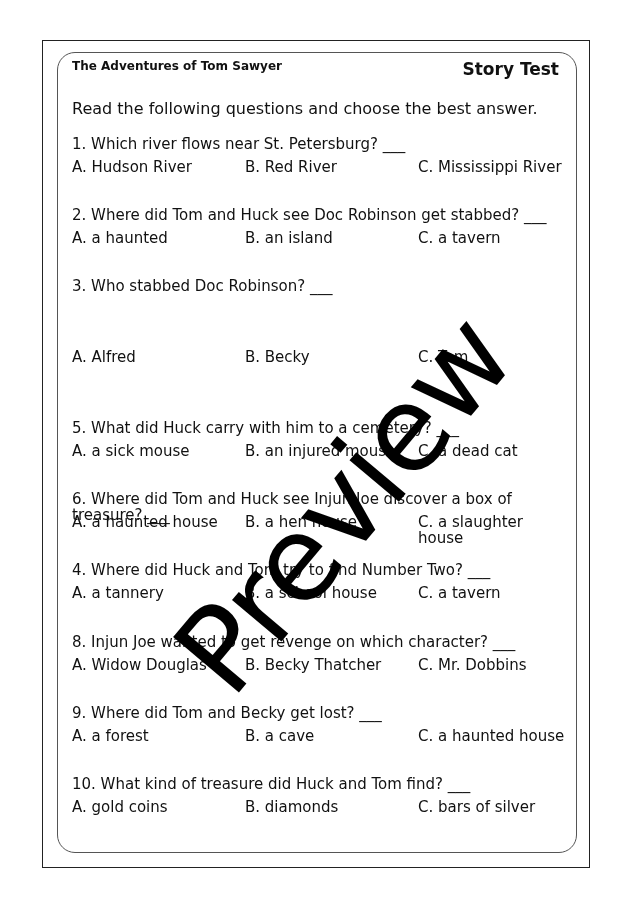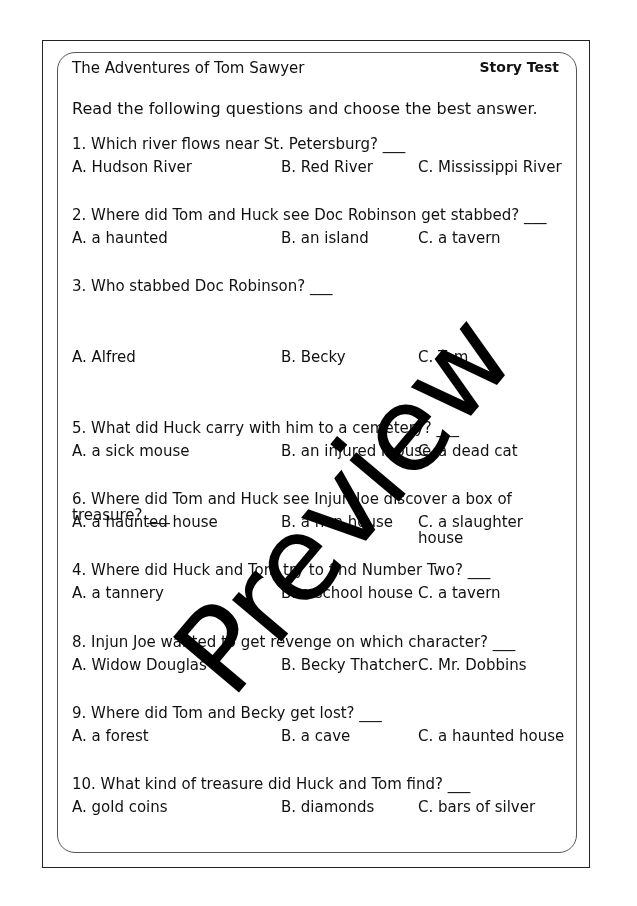--- a/index.html
+++ b/index.html
@@ -2,29 +2,29 @@
 <html><head>
 <meta charset="utf-8">
 <style>
   html, body { margin:0; padding:0; background:#fff; }
   body { width:637px; height:906px; position:relative; overflow:hidden;
          font-family:"DejaVu Sans", sans-serif; color:#111; }
   .page { position:absolute; left:42px; top:40px; width:548px; height:828px;
           border:1.5px solid #222; box-sizing:border-box; }
   .card { position:absolute; left:57px; top:52px; width:520px; height:801px;
           border:1.5px solid #555; border-radius:18px; box-sizing:border-box; }
-  .title { position:absolute; left:72px; top:59px; font-weight:normal; font-size:15px; }
-  .subtitle { position:absolute; right:78px; top:59px; font-weight:bold; font-size:14px; }
+  .title { position:absolute; left:72px; top:59px; font-weight:bold; font-size:12px; }
+  .subtitle { position:absolute; right:78px; top:59px; font-weight:bold; font-size:17px; }
   .instructions { position:absolute; left:72px; top:99px; font-size:16px; }
   .q { position:absolute; left:72px; width:500px; font-size:15px; }
   .q .stem { height:23px; line-height:16px; }
   .q .answers { position:relative; height:16px; line-height:16px; }
   .q .answers span { position:absolute; top:0; }
   .q .answers .a { left:0;text-align:center; }
-  .q .answers .b { left:173px;margin-left:36px; }
+  .q .answers .b { left:173px; }
   .q .answers .c { left:346px; }
   .watermark { position:absolute; left:125px; top:455px; transform:rotate(-50deg);
                transform-origin:center; font-family:"DejaVu Sans", sans-serif;
                font-size:118px; color:#000; letter-spacing:-2px; line-height:1;
                width:420px; text-align:center; }
 </style>
 </head>
 <body>
 
 <div class="page"></div>

